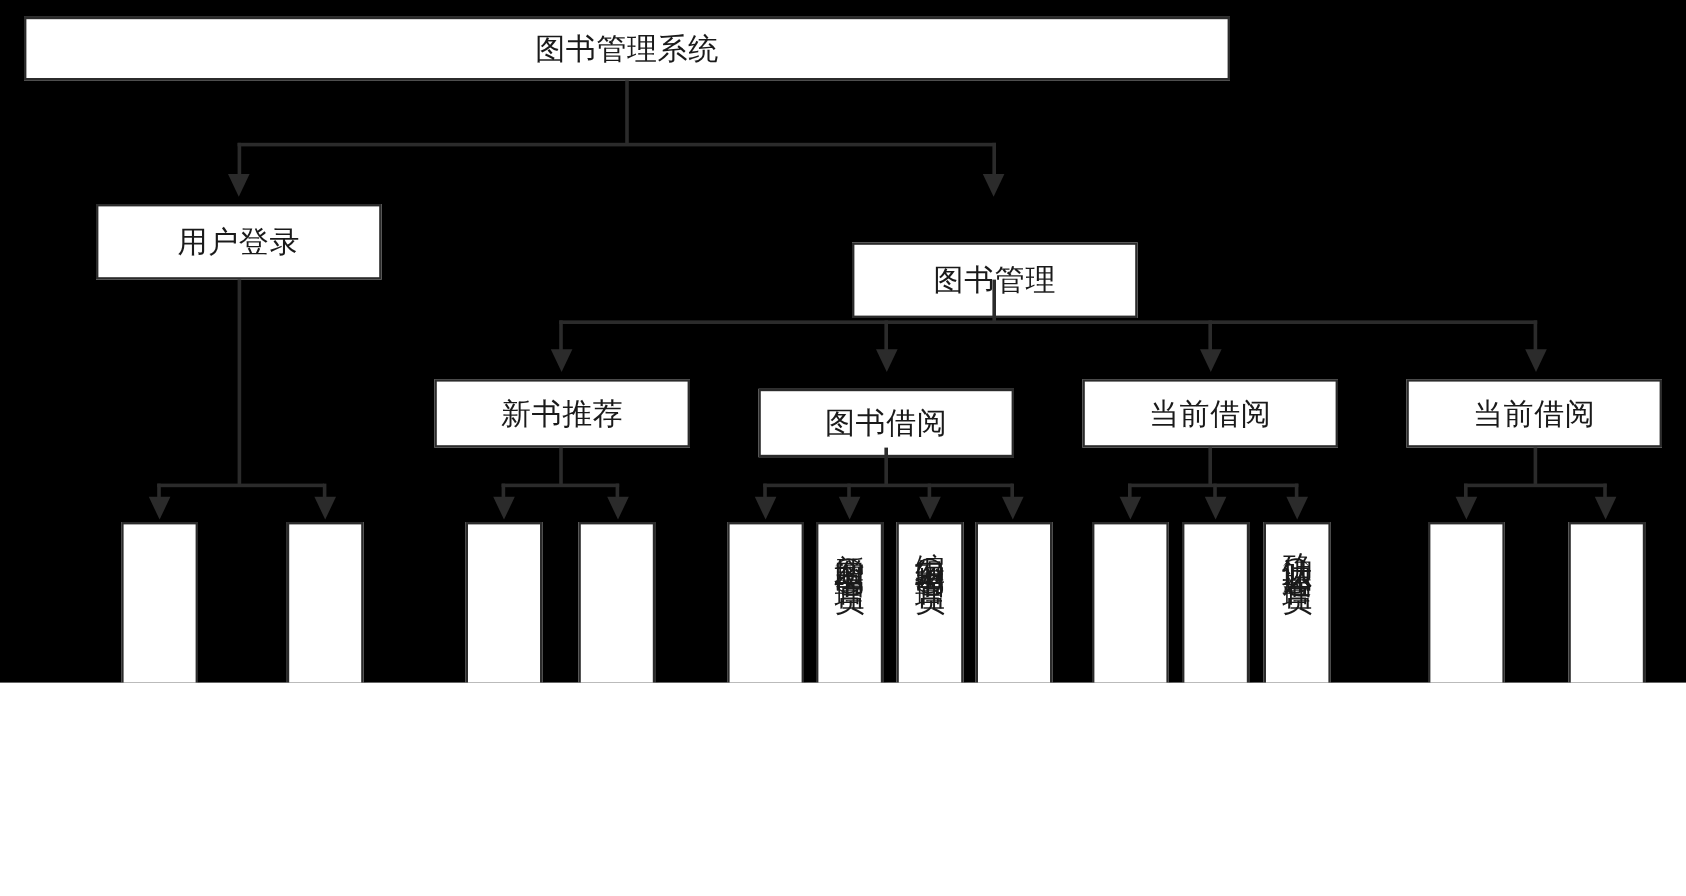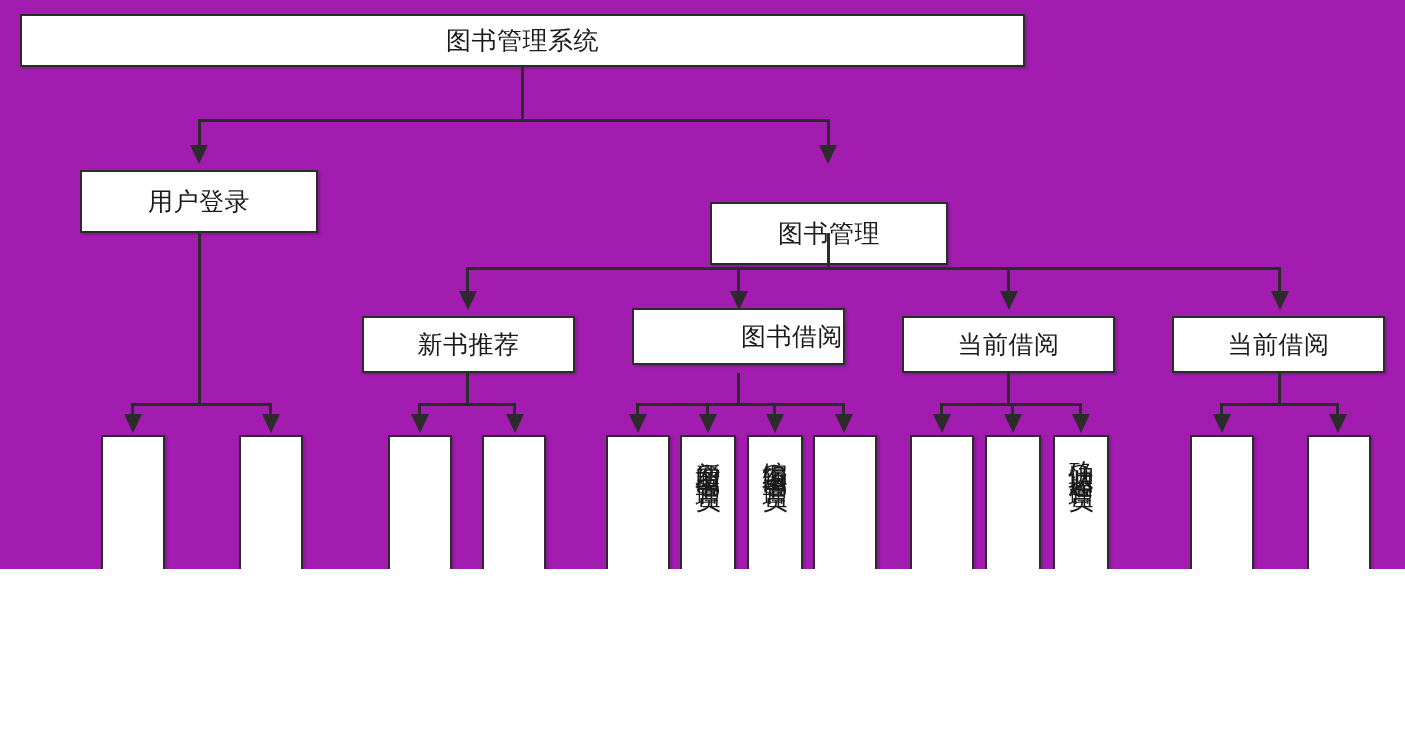--- a/index.html
+++ b/index.html
@@ -8,21 +8,21 @@
     padding: 0;
     background: #ffffff;
   }
   body {
     font-family: "DejaVu Sans", "Liberation Sans", sans-serif;
   }
   #canvas {
     position: relative;
     width: 1405px;
     height: 569px;
-    background: #a21caf;
+    background: #000000;
     overflow: hidden;
   }
   
   .node {
     position: absolute;
     box-sizing: border-box;
     border: 2px solid #2b2b2b;
     background: #ffffff;
     box-shadow: 2px 2px 2px rgba(0,0,0,0.18);
     display: flex;
@@ -124,21 +124,21 @@
   <div class="seg vert" style="left:737px; top:267px; width:3px; height:26px;"></div>
   <div class="arrow" style="left:730px; top:291px;"></div>
   <div class="seg vert" style="left:1007px; top:267px; width:3px; height:26px;"></div>
   <div class="arrow" style="left:1000px; top:291px;"></div>
   <div class="seg vert" style="left:1278px; top:267px; width:3px; height:26px;"></div>
   <div class="arrow" style="left:1271px; top:291px;"></div>
 
   <div class="node h" style="left:362px; top:316px; width:213px; height:57px;">
     <span class="label">新书推荐</span>
   </div>
-  <div class="node h" style="left:632px; top:308px; width:213px; height:57px;justify-content:flex-end;">
+  <div class="node h" style="left:632px; top:324px; width:213px; height:57px;">
     <span class="label">图书借阅</span>
   </div>
   <div class="node h" style="left:902px; top:316px; width:213px; height:57px;">
     <span class="label">当前借阅</span>
   </div>
   <div class="node h" style="left:1172px; top:316px; width:213px; height:57px;">
     <span class="label">当前借阅</span>
   </div>
 
   <div class="seg vert" style="left:466px; top:373px; width:3px; height:32px;"></div>

